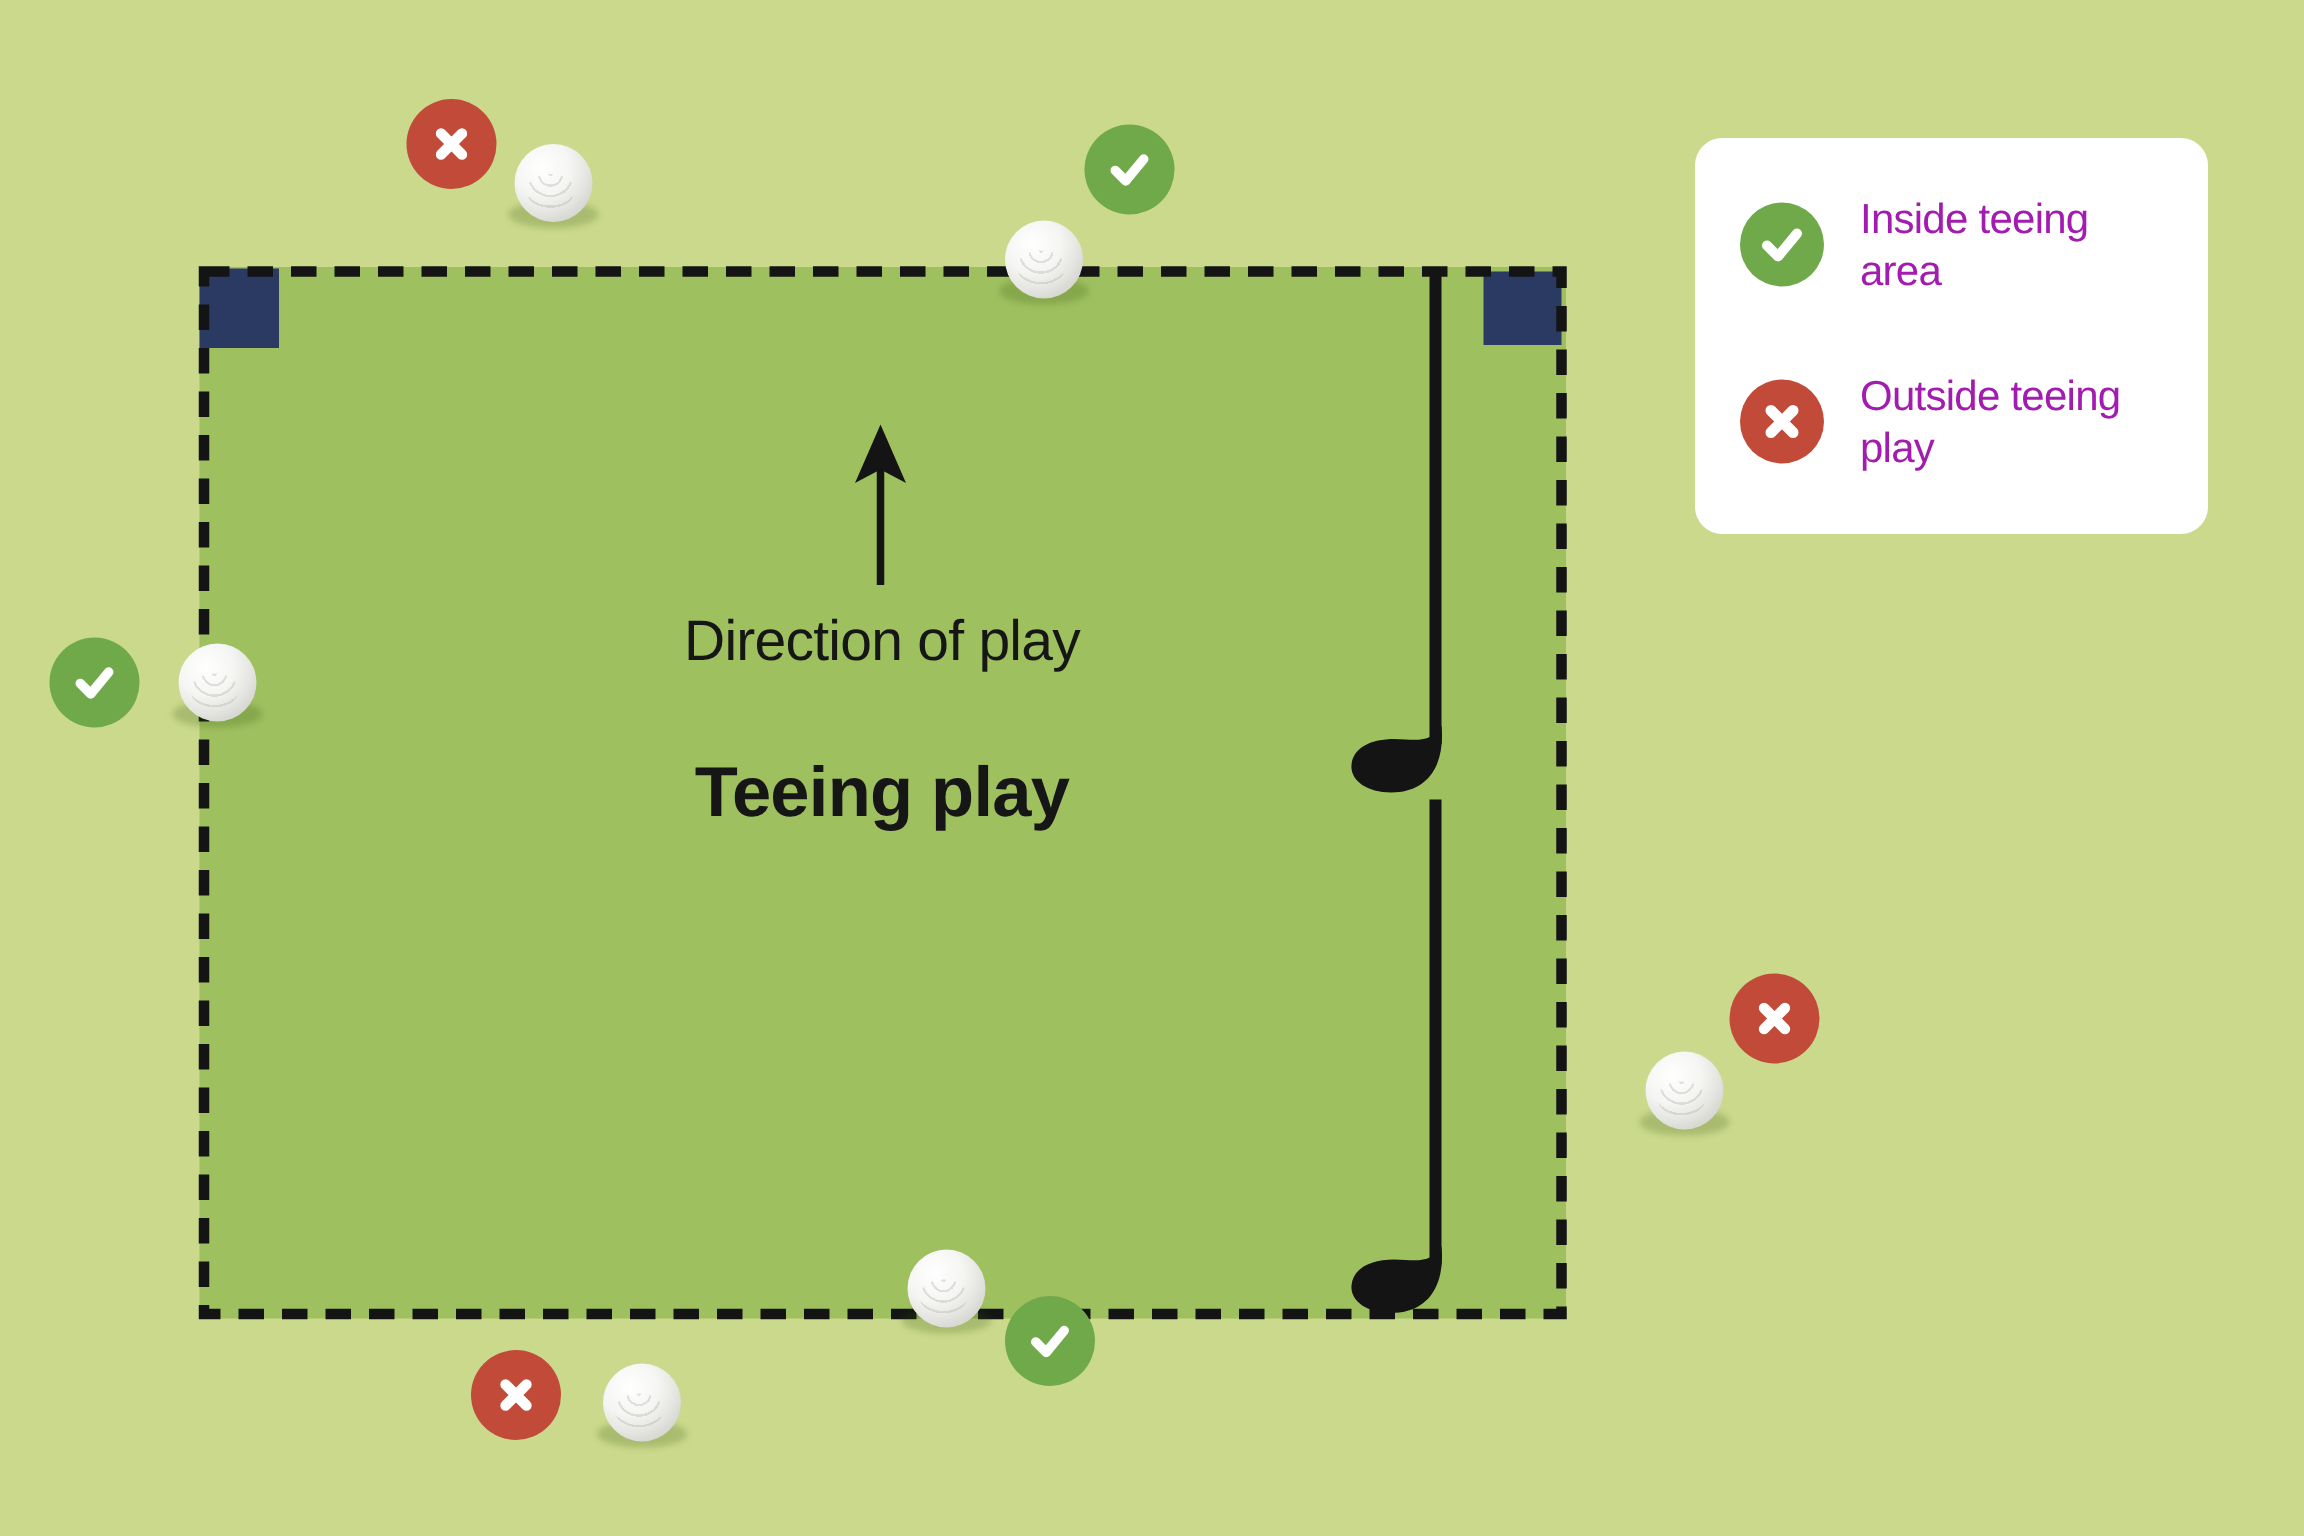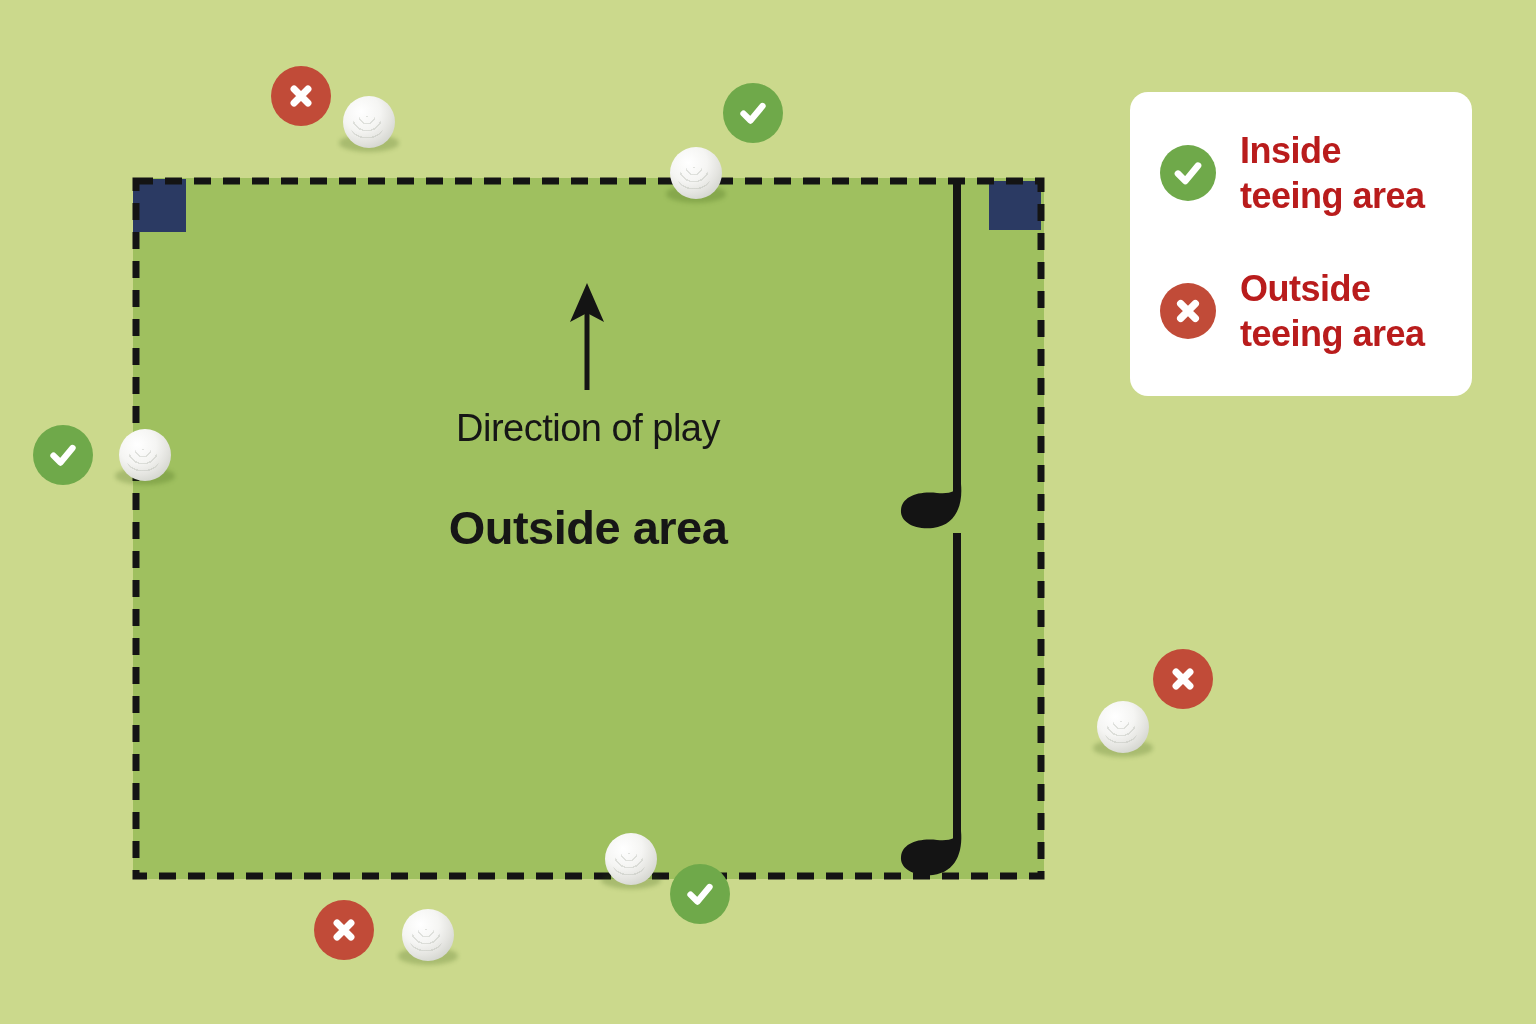--- a/index.html
+++ b/index.html
@@ -104,26 +104,25 @@
     width: 56px; height: 56px;
     border-radius: 50%;
     flex: 0 0 auto;
     display: flex;
     align-items: center;
     justify-content: center;
   }
   .legend-icon.inside  { background: #6fa94a; }
   .legend-icon.outside { background: #c14b38; }
   .legend-label {
-    font-size: 36px;
+    font-size: 28px;
     line-height: 1.25;
-    color: #b91c1c;
+    color: #a21caf;
     letter-spacing: -0.5px;
     width: 206px;
-    font-weight: bold;
   }
 </style>
 </head>
 <body>
 
 <div class="stage">
 
   <div class="teeing-area-fill"></div>
 
   <div class="tee-marker left"></div>
@@ -144,21 +143,21 @@
     <rect x="136" y="181" width="905" height="695" fill="none" stroke="#141414" stroke-width="7" stroke-dasharray="17 12"></rect>
 
     <g>
       <path d="M587 390 L587 312" stroke="#141414" stroke-width="5" fill="none"></path>
       <polygon points="587,283 570,322 587,313 604,322" fill="#141414"></polygon>
     </g>
   </svg>
 
   <div class="labels">
     <div class="direction-label">Direction of play</div>
-    <div class="area-label">Outside area</div>
+    <div class="area-label">Teeing play</div>
   </div>
 
   <div id="balls-layer">
       <div class="ball-shadow" style="left: 339px; top: 134px; width: 60px; height: 18px;"></div>
       <div class="golf-ball" style="left: 343px; top: 96px; width: 52px; height: 52px;">
         <div class="dimples"></div>
       </div>
       <div class="status-badge" style="left: 271px; top: 66px; width: 60px; height: 60px; background: rgb(193, 75, 56);">
         <svg width="38" height="38" viewBox="0 0 60 60">
           <path d="M19 19 L41 41 M41 19 L19 41" fill="none" stroke="#ffffff" stroke-width="11" stroke-linecap="round"></path>
@@ -219,17 +218,17 @@
         </svg>
       </div>
       <div class="legend-label">Inside teeing area</div>
     </div>
     <div class="legend-row">
       <div class="legend-icon outside">
         <svg width="40" height="40" viewBox="0 0 60 60">
           <path d="M19 19 L41 41 M41 19 L19 41" fill="none" stroke="#ffffff" stroke-width="11" stroke-linecap="round"></path>
         </svg>
       </div>
-      <div class="legend-label">Outside teeing area</div>
+      <div class="legend-label">Outside teeing play</div>
     </div>
   </div>
 
 </div>
 
 </body></html>

